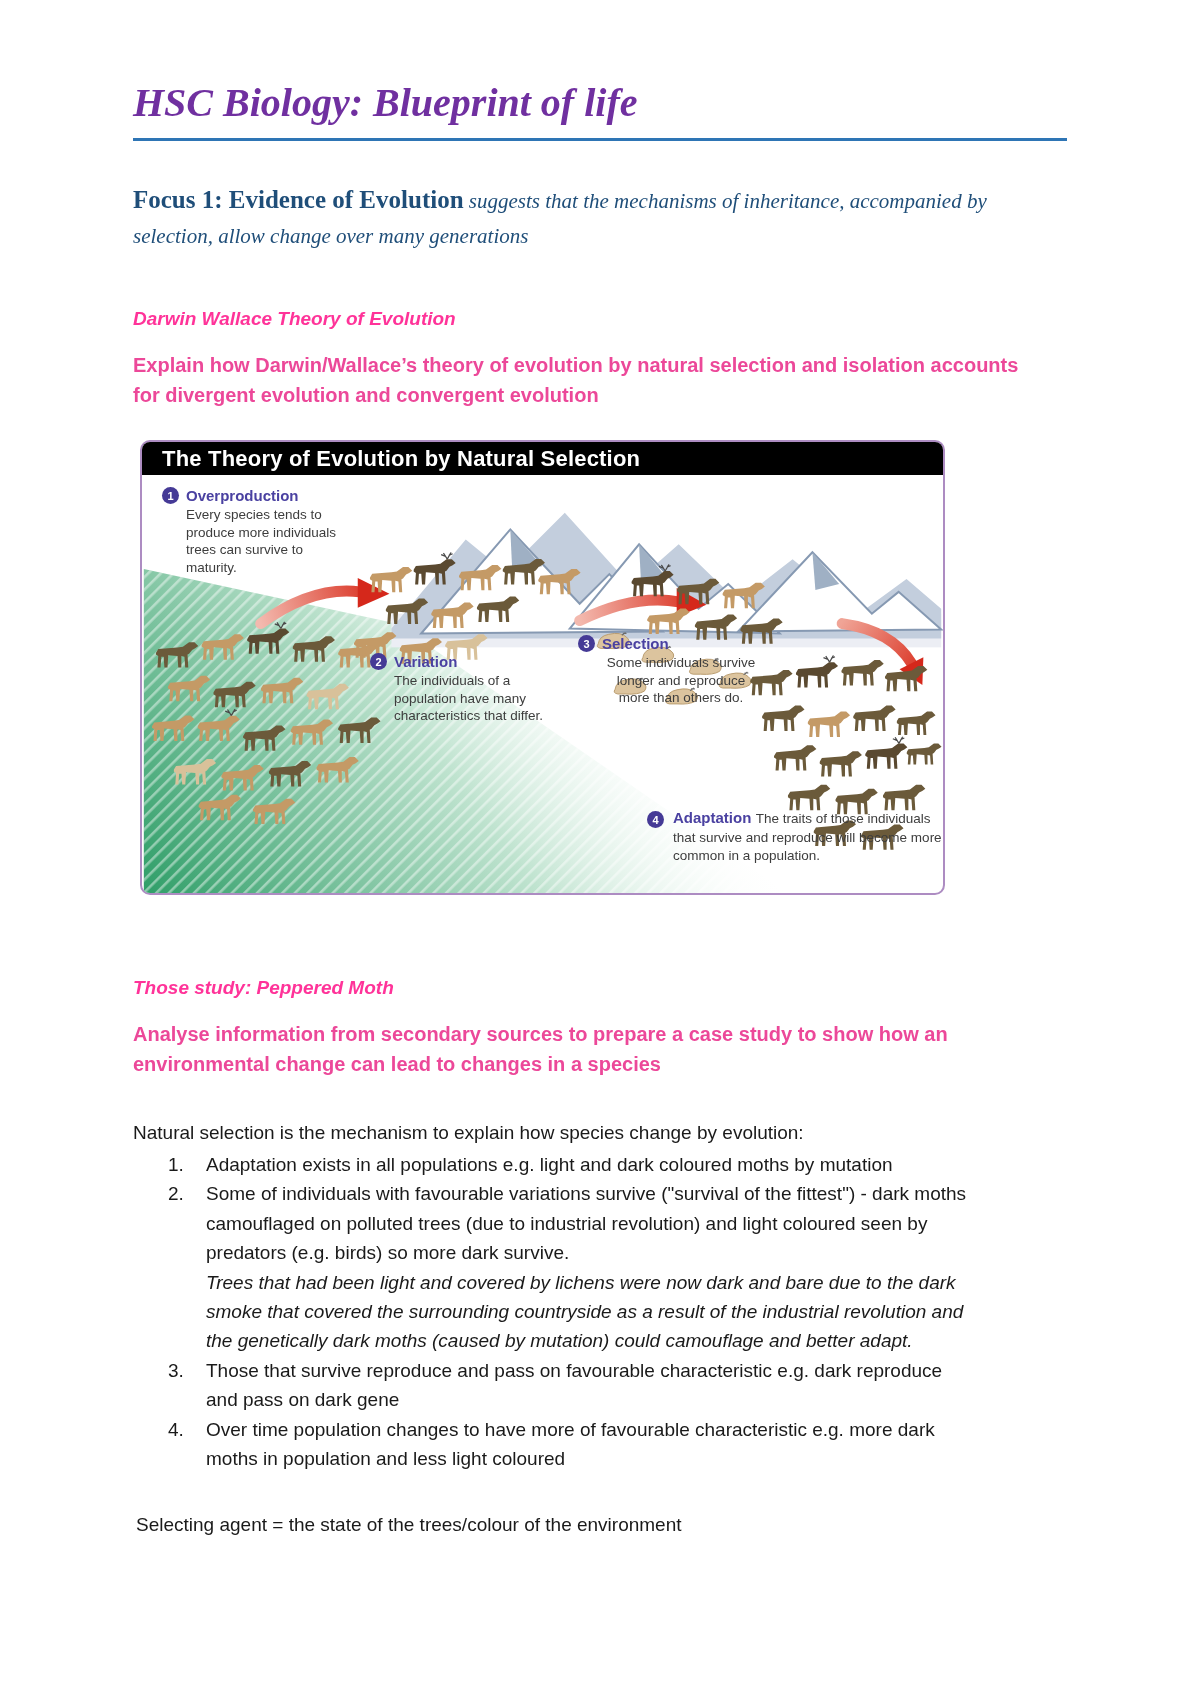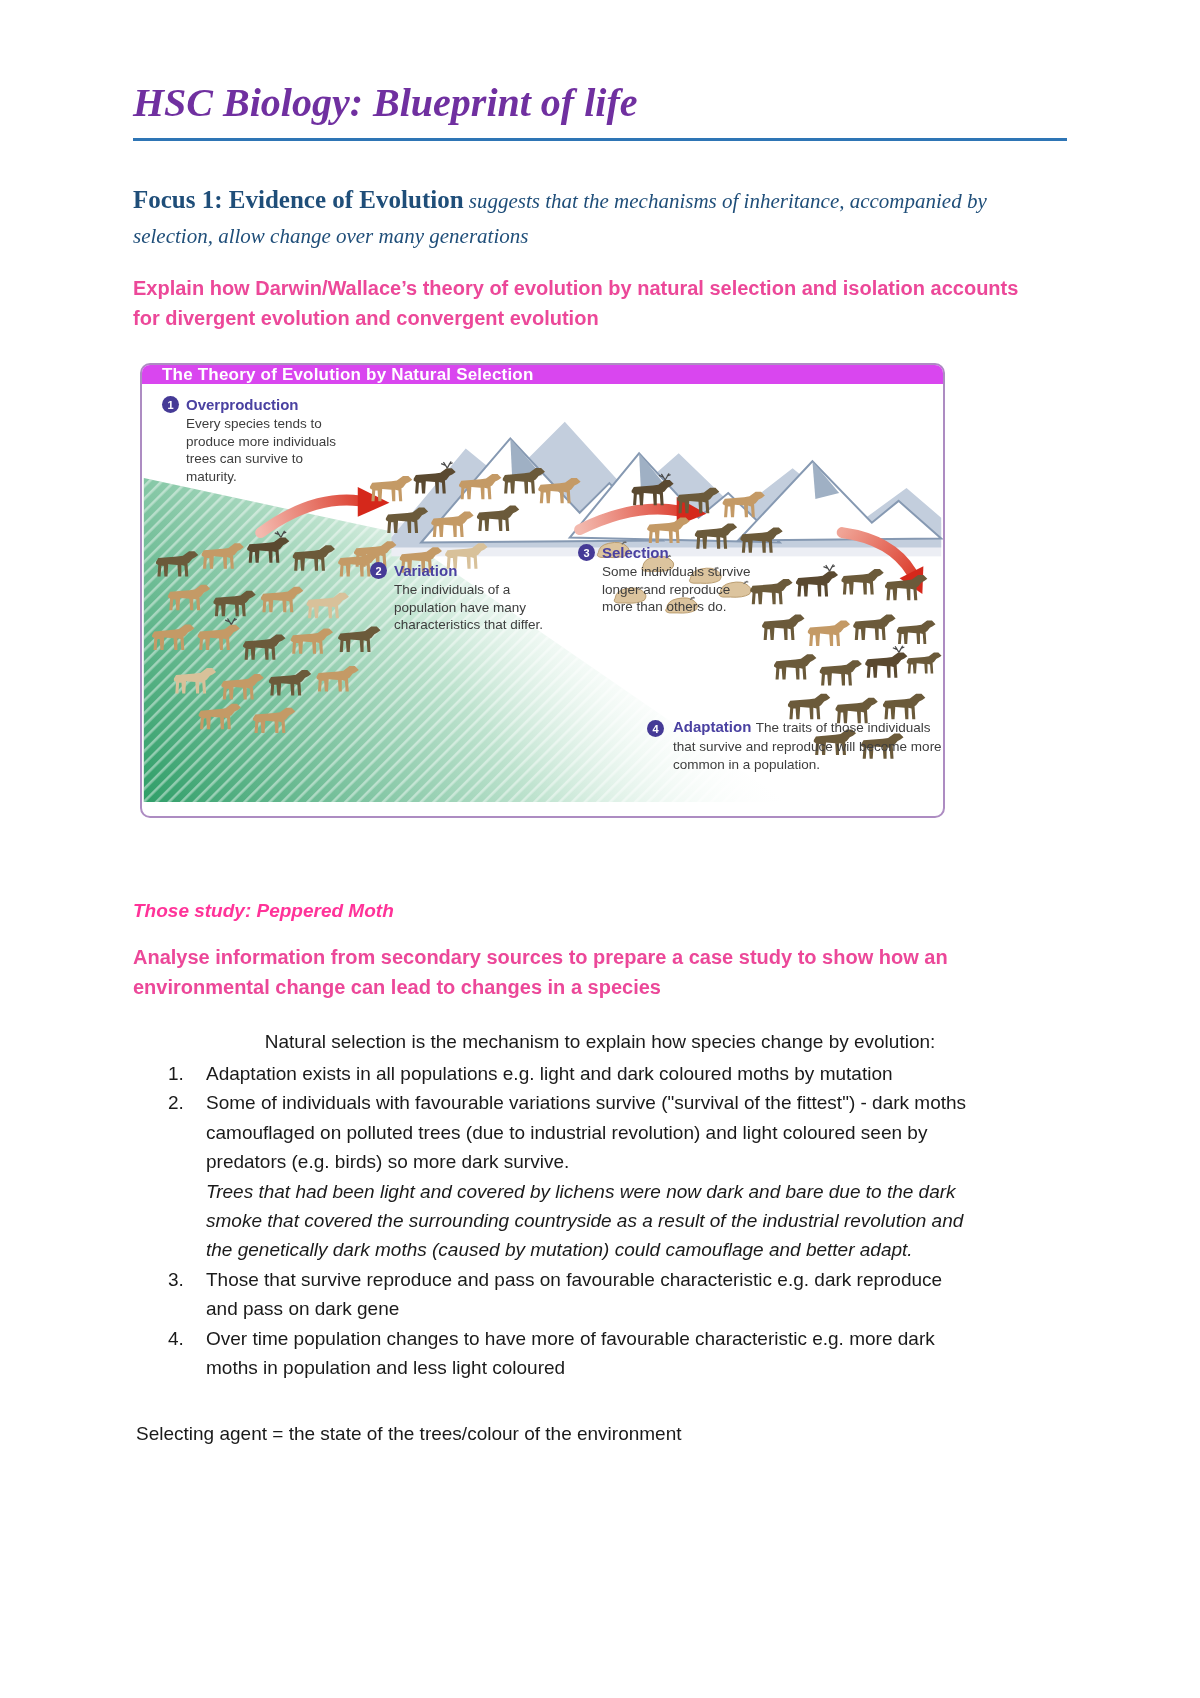--- a/index.html
+++ b/index.html
@@ -47,24 +47,24 @@
   
   .figure{
     position:relative;
     margin-top:30px; margin-left:7px;
     width:805px; height:455px;
     border:2px solid #ad8cc2; border-radius:10px;
     background:#ffffff; overflow:hidden;
     box-sizing:border-box;
   }
   .figure-header{
-    height:19px; background:#d946ef;
+    height:33px; background:#000000;
     display:flex; align-items:center;
     padding-left:20px;
-    color:#ffffff; font-weight:bold; font-size:17px;
+    color:#ffffff; font-weight:bold; font-size:22px;
     letter-spacing:.2px;
   }
   .figure-body{ position:relative; width:801px; height:418px; }
   .figure-body svg.art{ position:absolute; left:0; top:0; }
 
   .callout{ position:absolute; }
   .callout .head{ display:flex; align-items:center; gap:7px; }
   .badge{
     width:17px; height:17px; border-radius:50%;
     background:#453a96; color:#fff;
@@ -75,38 +75,39 @@
   .clabel{ color:#4a41a1; font-weight:bold; font-size:15px; }
   .ctext{
     margin-left:24px; margin-top:2px;
     font-size:13.5px; line-height:1.3; color:#3d3d3d;
   }
   .callout.inline{ padding-left:26px; }
   .callout.inline .badge{ position:absolute; left:0; top:2px; }
   .callout.inline .ctext-inline{ font-size:13.5px; line-height:1.3; color:#3d3d3d; }
 
   
-  .intro{ margin-top:26px; font-size:19px; line-height:1.5;text-align:center; }
+  .intro{ margin-top:40px; font-size:19px; line-height:1.5; }
   .olist{ margin-top:2px; }
   .li{ display:flex; margin-left:35px; font-size:19px; line-height:1.55; }
   .li .num{ width:38px; flex-shrink:0; }
   .li .txt{ width:762px; }
   .note{ font-style:italic; }
   .footer-line{ margin-top:40px; margin-left:3px; font-size:19px; }
 </style>
 </head>
 <body>
 
 <div class="page">
   <div class="content">
 
     <h1 class="doc-title">HSC Biology: Blueprint of life</h1>
 
     <p class="focus"><span class="focus-bold">Focus 1: Evidence of Evolution</span><span class="focus-italic"> suggests that the mechanisms of inheritance, accompanied by selection, allow change over many generations</span></p>
 
+    <div class="pink-heading">Darwin Wallace Theory of Evolution</div>
 
     <div class="directive">Explain how Darwin/Wallace’s theory of evolution by natural selection and isolation accounts for divergent evolution and convergent evolution</div>
 
     <div class="figure">
       <div class="figure-header">The Theory of Evolution by Natural Selection</div>
       <div class="figure-body">
 
         <svg class="art" width="801" height="418" viewBox="0 0 805 422" xmlns="http://www.w3.org/2000/svg">
           <defs>
             <linearGradient id="greenGrad" gradientUnits="userSpaceOnUse" x1="0" y1="422" x2="520" y2="40">
@@ -250,21 +251,21 @@
             <span class="clabel">Variation</span>
           </div>
           <div class="ctext" style="width:168px;">The individuals of a population have many characteristics that differ.</div>
         </div>
 
         <div class="callout" style="left:436px; top:160px; width:190px;">
           <div class="head">
             <span class="badge">3</span>
             <span class="clabel">Selection</span>
           </div>
-          <div class="ctext" style="width:158px;">Some individuals survive longer and reproduce more than others do.</div>
+          <div class="ctext" style="width:158px;text-align:center;">Some individuals survive longer and reproduce more than others do.</div>
         </div>
 
         <div class="callout inline" style="left:505px; top:334px; width:278px;">
           <span class="badge">4</span>
           <span class="clabel">Adaptation</span>
           <span class="ctext-inline">The traits of those individuals that survive and reproduce will become more common in a population.</span>
         </div>
 
       </div>
     </div>

